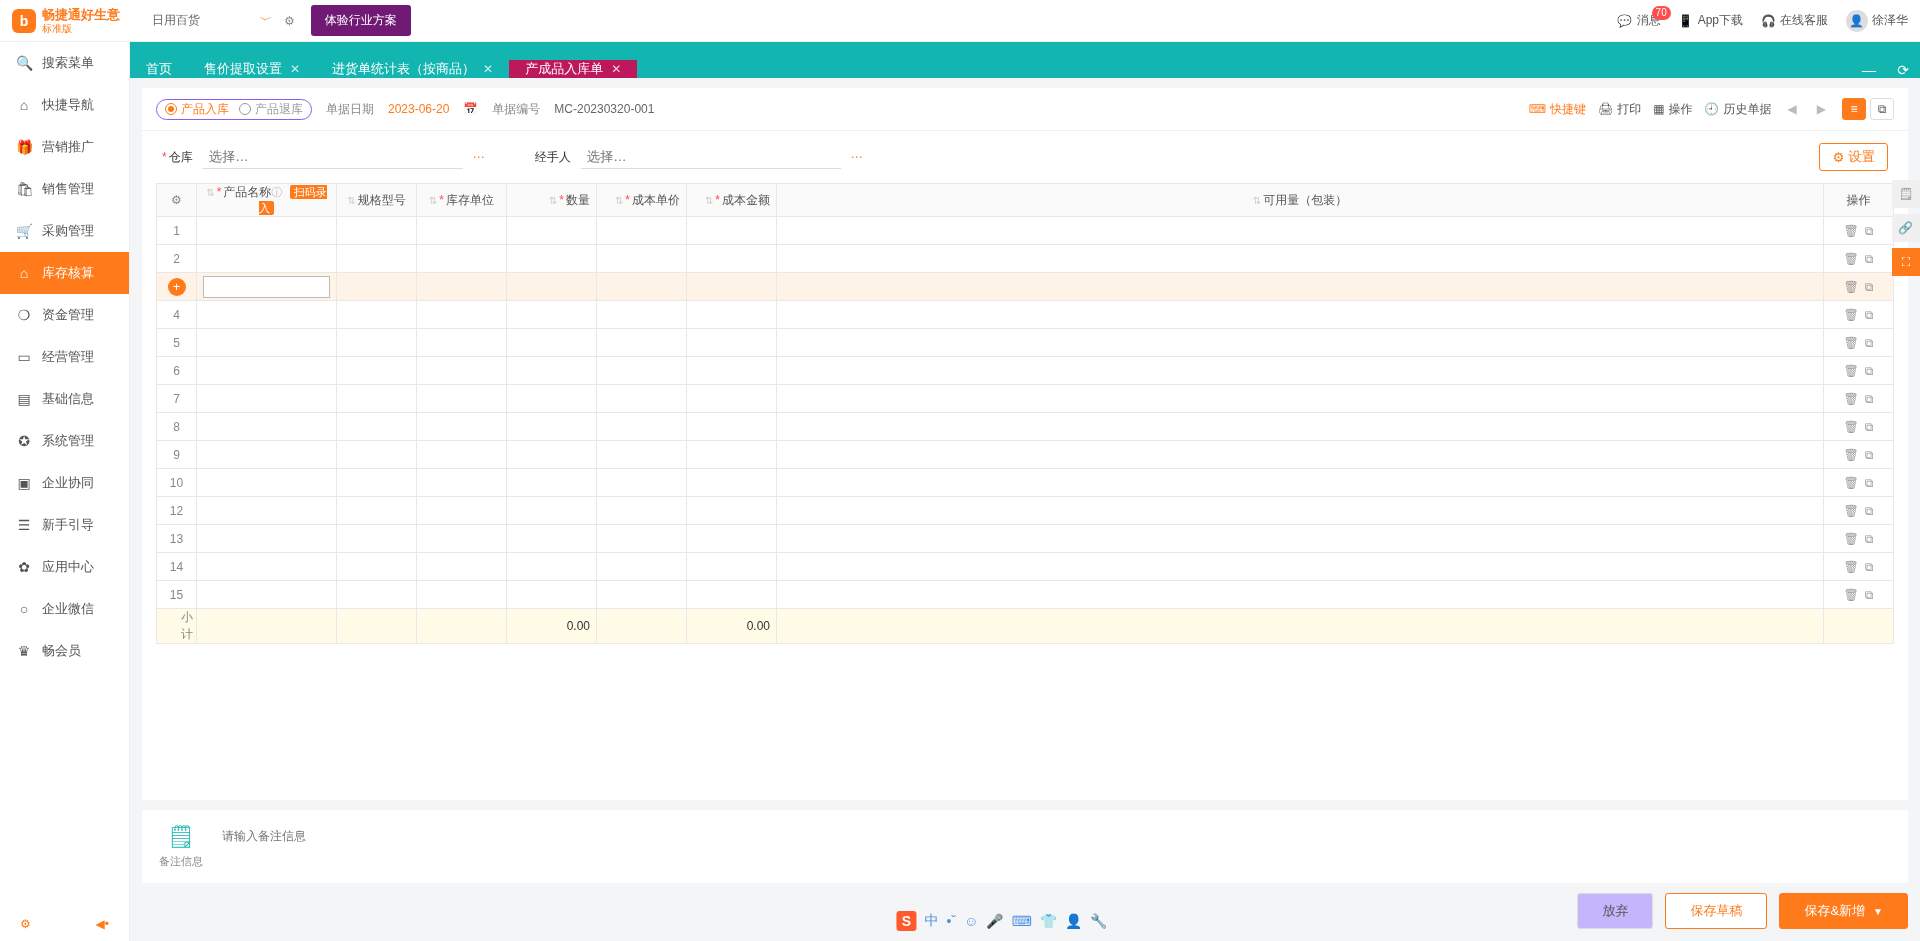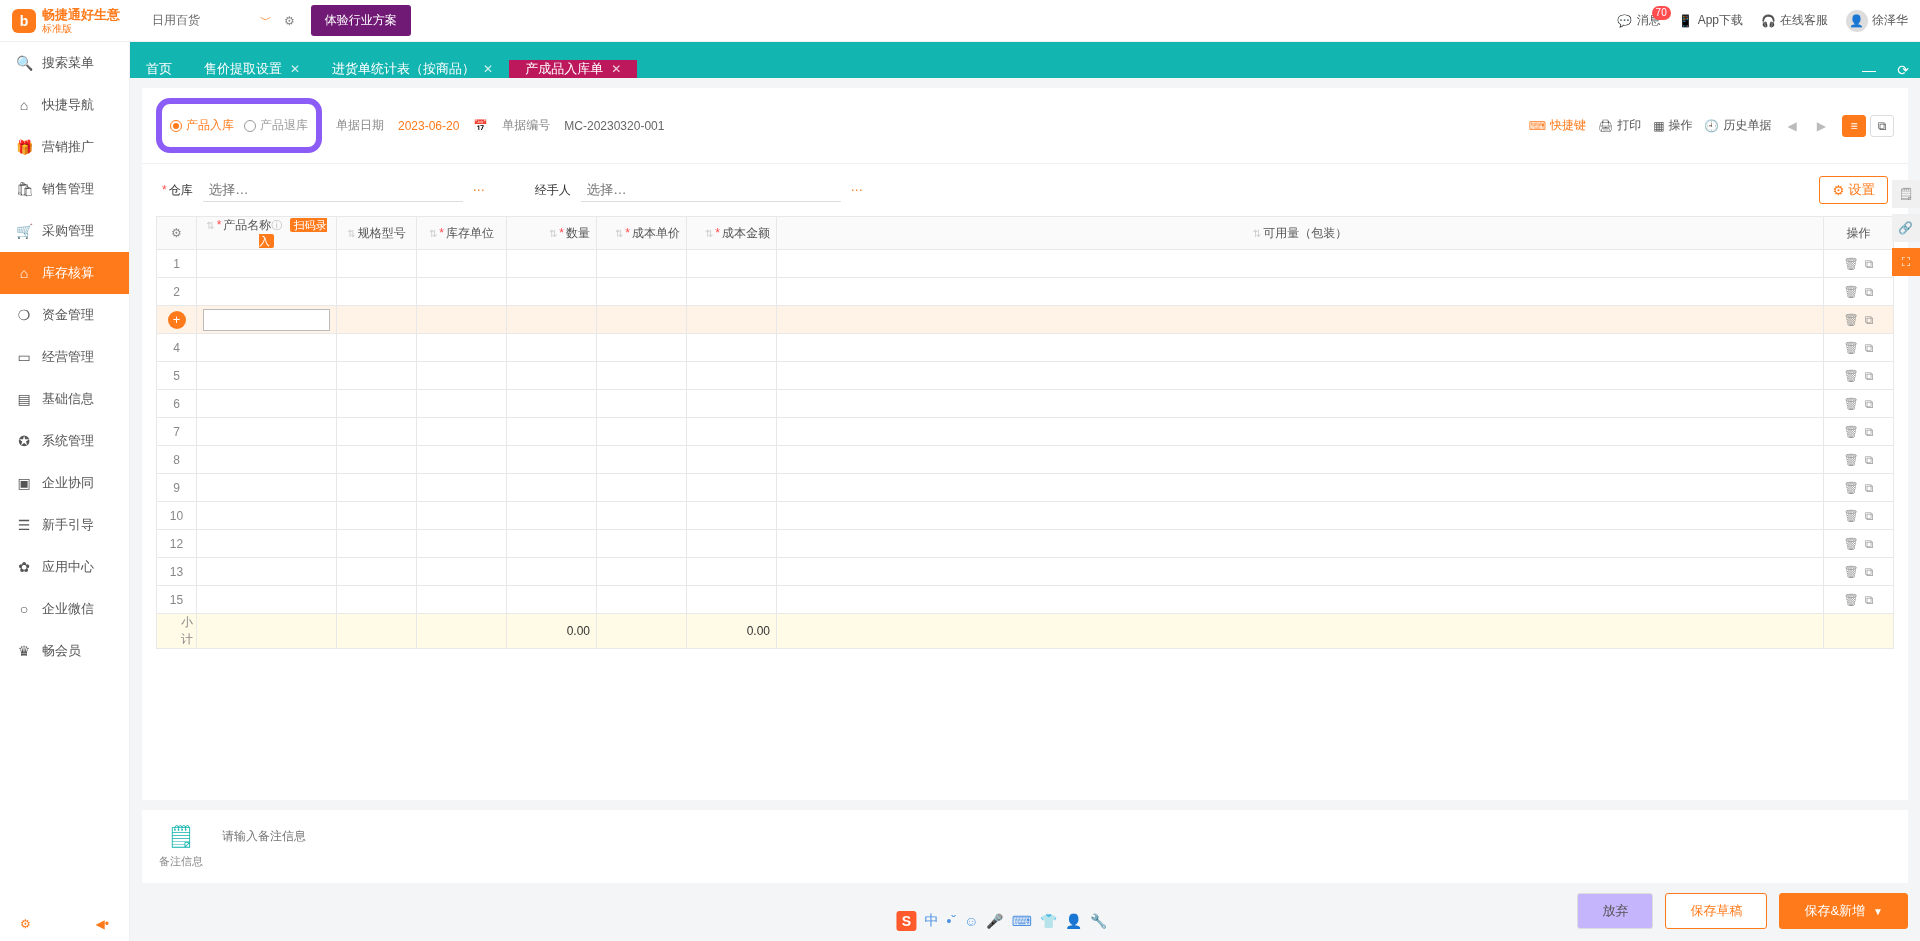--- a/index.html
+++ b/index.html
@@ -34,21 +34,21 @@
 .tabs { height: 36px; background: #13b5b1; display: flex; align-items: flex-end; }
 .tab { display: flex; align-items: center; padding: 0 16px; color: #fff; cursor: pointer; font-size: 13px; gap: 8px; }
 .tab.active { background: #be185d; }
 .tab-close { font-size: 12px; opacity: .8; }
 .tabs-right { margin-left: auto; display: flex; }
 .tabs-right .tab-btn { width: 34px; display: flex; align-items: center; justify-content: center; color: #fff; cursor: pointer; font-size: 14px; }
 
 
 .panel { margin: 10px 12px 0 12px; background: #fff; display: flex; flex-direction: column; flex: 1; min-height: 0; }
 .panel-head { display: flex; align-items: center; padding: 10px 14px; border-bottom: 1px solid #f0f0f0; gap: 14px; }
-.radio-grp { display: flex; align-items: center; gap: 10px; border: 6px solid #8b5cf6; border-radius: 14px; padding: 13px 8px; }
+.radio-grp { display: flex; align-items: center; gap: 10px; border: 1px solid #8b5cf6; border-radius: 14px; padding: 1px 8px; }
 .radio { display: flex; align-items: center; gap: 4px; color: #999; cursor: pointer; }
 .radio.sel { color: #ff7a1a; }
 .radio-dot { width: 12px; height: 12px; border: 1px solid currentColor; border-radius: 50%; display: inline-flex; align-items: center; justify-content: center; }
 .radio.sel .radio-dot::after { content: ""; width: 6px; height: 6px; background: #ff7a1a; border-radius: 50%; }
 .meta-label { color: #888; }
 .meta-val { color: #ff7a1a; }
 .panel-head-right { margin-left: auto; display: flex; align-items: center; gap: 12px; color: #555; }
 .ph-btn { display: flex; align-items: center; gap: 4px; cursor: pointer; }
 .ph-btn.orange { color: #ff7a1a; }
 .nav-caret { color: #bbb; cursor: pointer; padding: 0 4px; }
@@ -457,20 +457,31 @@
                   <td></td>
                   <td></td>
                   <td></td>
                   <td class="rnum"></td>
                   <td class="rnum"></td>
                   <td class="rnum"></td>
                   <td></td>
                   <td class="col-act"><span class="act-ic">🗑</span><span class="act-ic">⧉</span></td>
                 </tr>
                 <tr>
+                  <td class="col-idx">14</td>
+                  <td></td>
+                  <td></td>
+                  <td></td>
+                  <td class="rnum"></td>
+                  <td class="rnum"></td>
+                  <td class="rnum"></td>
+                  <td></td>
+                  <td class="col-act"><span class="act-ic">🗑</span><span class="act-ic">⧉</span></td>
+                </tr>
+                <tr>
                   <td class="col-idx">15</td>
                   <td></td>
                   <td></td>
                   <td></td>
                   <td class="rnum"></td>
                   <td class="rnum"></td>
                   <td class="rnum"></td>
                   <td></td>
                   <td class="col-act"><span class="act-ic">🗑</span><span class="act-ic">⧉</span></td>
                 </tr>

